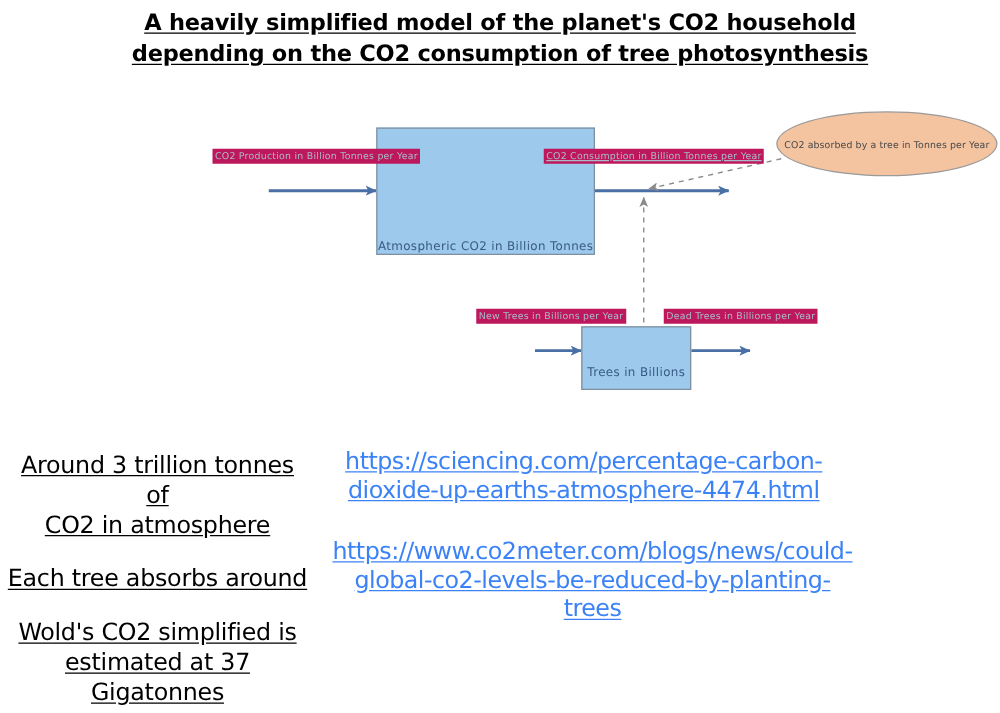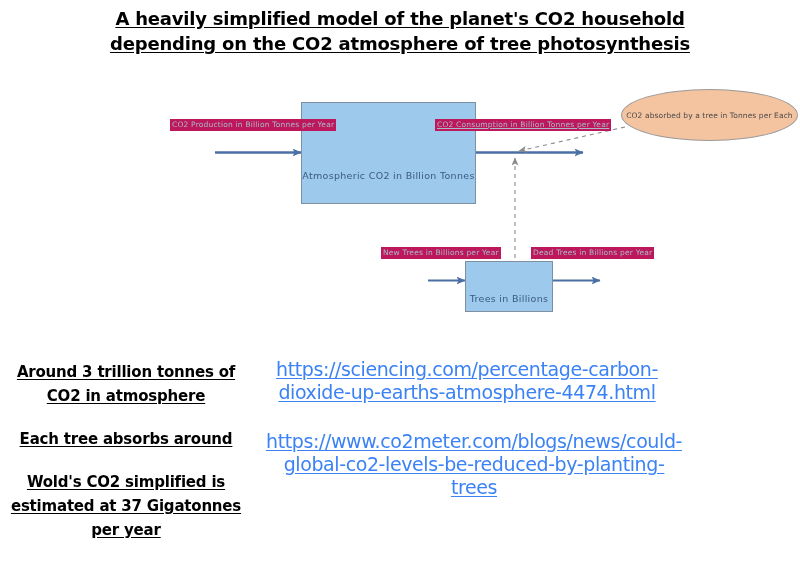--- a/index.html
+++ b/index.html
@@ -68,21 +68,21 @@
     font-size: 9.5px;
     color: #3A5A86;
     letter-spacing: 0.3px;
     white-space: nowrap;
   }
   #box-atmosphere {
     left: 301px;
     top: 102px;
     width: 175px;
     height: 102px;
-    align-items: center;
+    align-items: flex-end;
     justify-content: center;
     padding-top: 44px;
   }
   #box-trees {
     left: 465px;
     top: 261px;
     width: 88px;
     height: 51px;
     align-items: flex-start;
     justify-content: center;
@@ -136,27 +136,26 @@
     top: 360px;
     width: 240px;
     text-align: center;
   }
   .note-block {
     margin-bottom: 19px;
   }
   .note-line {
     display: block;
     font-family: "DejaVu Sans", sans-serif;
-    font-size: 15px;
+    font-size: 19px;
     color: #000000;
     line-height: 24px;
     letter-spacing: -0.2px;
     text-decoration: underline;
     text-underline-offset: 2px;
-    font-weight: bold;
   }
 
   .links-col {
     position: absolute;
     left: 252px;
     top: 358px;
     width: 430px;
     text-align: center;
   }
   .link-block {
@@ -175,21 +174,21 @@
     text-underline-offset: 2px;
   }
 </style>
 </head>
 <body>
 
 <div class="canvas">
 
   <div class="title-block">
     <span class="title-line">A heavily simplified model of the planet's CO2 household</span>
-    <span class="title-line">depending on the CO2 atmosphere of tree photosynthesis</span>
+    <span class="title-line">depending on the CO2 consumption of tree photosynthesis</span>
   </div>
 
   <svg class="diagram-svg" viewBox="0 0 800 570" xmlns="http://www.w3.org/2000/svg">
     <defs>
       <marker id="arrow-solid" markerWidth="9" markerHeight="8" refX="8.5" refY="4" orient="auto" markerUnits="userSpaceOnUse">
         <path d="M0,0 L9,4 L0,8 L2.2,4 Z" fill="#4A6FA5"></path>
       </marker>
       <marker id="arrow-dash" markerWidth="8" markerHeight="7" refX="7.5" refY="3.5" orient="auto" markerUnits="userSpaceOnUse">
         <path d="M0,0 L8,3.5 L0,7 L2,3.5 Z" fill="#8A8A8A"></path>
       </marker>
@@ -210,21 +209,21 @@
 
   <div class="flow-box" id="box-atmosphere">
     <span class="flow-box-label">Atmospheric CO2 in Billion Tonnes</span>
   </div>
 
   <div class="flow-box" id="box-trees">
     <span class="flow-box-label">Trees in Billions</span>
   </div>
 
   <div class="ellipse-node">
-    <span class="ellipse-label">CO2 absorbed by a tree in Tonnes per Each</span>
+    <span class="ellipse-label">CO2 absorbed by a tree in Tonnes per Year</span>
   </div>
 
   <span class="edge-label" id="label-co2-production">CO2 Production in Billion Tonnes per Year</span>
   <span class="edge-label" id="label-co2-consumption">CO2 Consumption in Billion Tonnes per Year</span>
   <span class="edge-label" id="label-new-trees">New Trees in Billions per Year</span>
   <span class="edge-label" id="label-dead-trees">Dead Trees in Billions per Year</span>
 
   <div class="notes-col">
     <div class="note-block">
       <span class="note-line">Around 3 trillion tonnes of</span>

